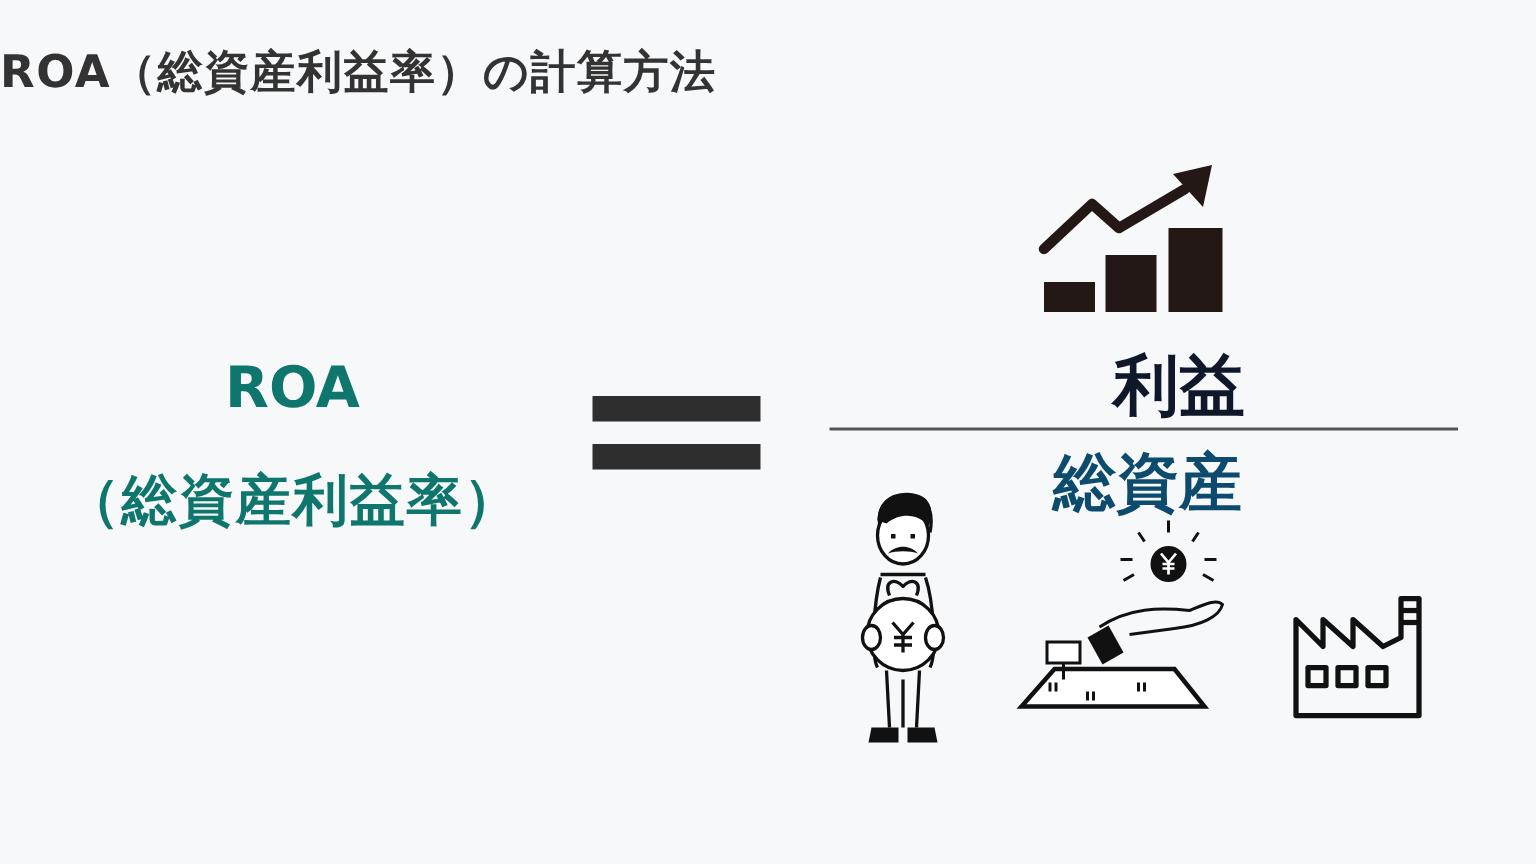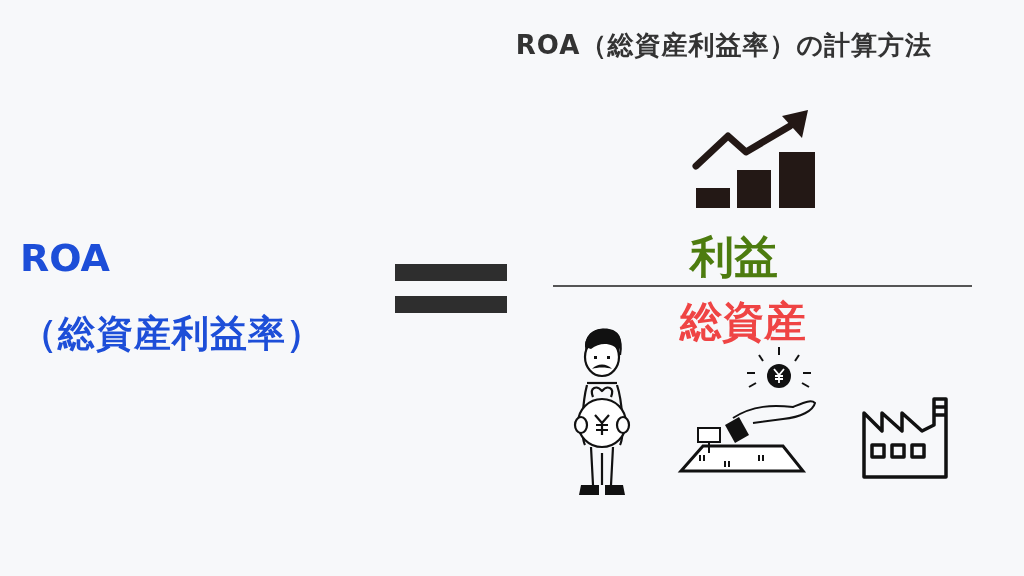--- a/index.html
+++ b/index.html
@@ -3,30 +3,30 @@
 <meta charset="utf-8">
 <style>
   html, body { margin:0; padding:0; }
   body {
     width:1024px; height:576px; overflow:hidden; position:relative;
     background:#f7f8fa;
     font-family:"DejaVu Sans","Liberation Sans",sans-serif;
   }
   .abs { position:absolute; }
   .title {
-    left:0; top:28px; width:932px; text-align:right;
-    font-size:26px; font-weight:bold; color:#333333; letter-spacing:1px;
+    left:0; top:28px; width:932px; text-align:left;
+    font-size:30px; font-weight:bold; color:#333333; letter-spacing:1px;
   }
-  .lhs { left:20px; top:236px; width:350px; text-align:left; color:#1d4ed8; font-weight:bold; }
+  .lhs { left:20px; top:236px; width:350px; text-align:center; color:#0f766e; font-weight:bold; }
   .lhs .l1 { font-size:38px; line-height:44px; }
   .lhs .l2 { font-size:37px; line-height:48px; letter-spacing:1px;margin-top:30px; }
   .eq-bar { left:395px; width:112px; height:17px; background:#2e2e2e; }
-  .num { left:690px; top:228px; width:140px; text-align:left; font-size:44px; font-weight:bold; color:#4d7c0f; }
+  .num { left:690px; top:228px; width:140px; text-align:right; font-size:44px; font-weight:bold; color:#0f172a; }
   .fracline { left:553px; top:285px; width:419px; height:2px; background:#555555; }
-  .den { left:680px; top:294px; width:170px; text-align:left; font-size:42px; font-weight:bold; color:#ef4444; }
+  .den { left:680px; top:294px; width:170px; text-align:center; font-size:42px; font-weight:bold; color:#0c4a6e; }
   svg { position:absolute; overflow:visible; }
 </style>
 </head>
 <body>
 
 <div class="abs title">ROA（総資産利益率）の計算方法</div>
 
 <div class="abs lhs">
   <div class="l1">ROA</div>
   <div class="l2">（総資産利益率）</div>

